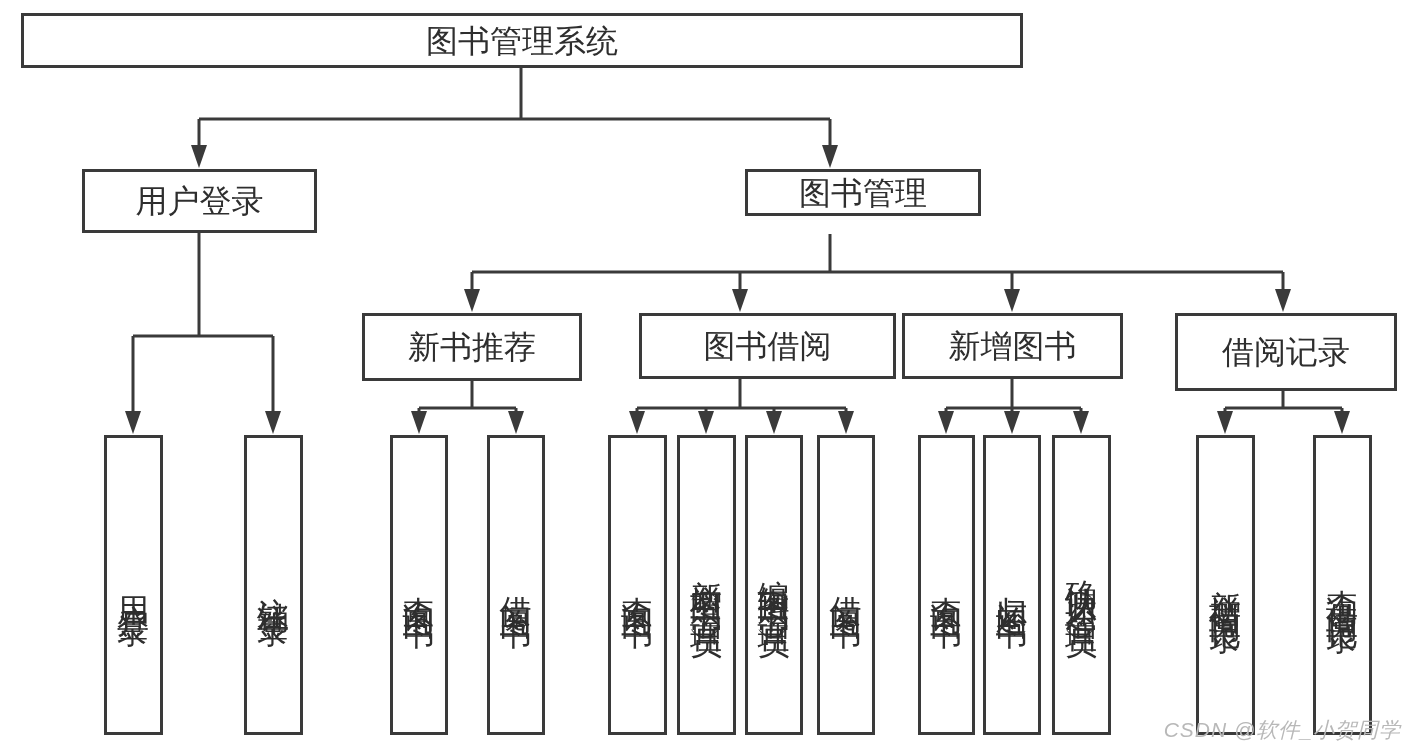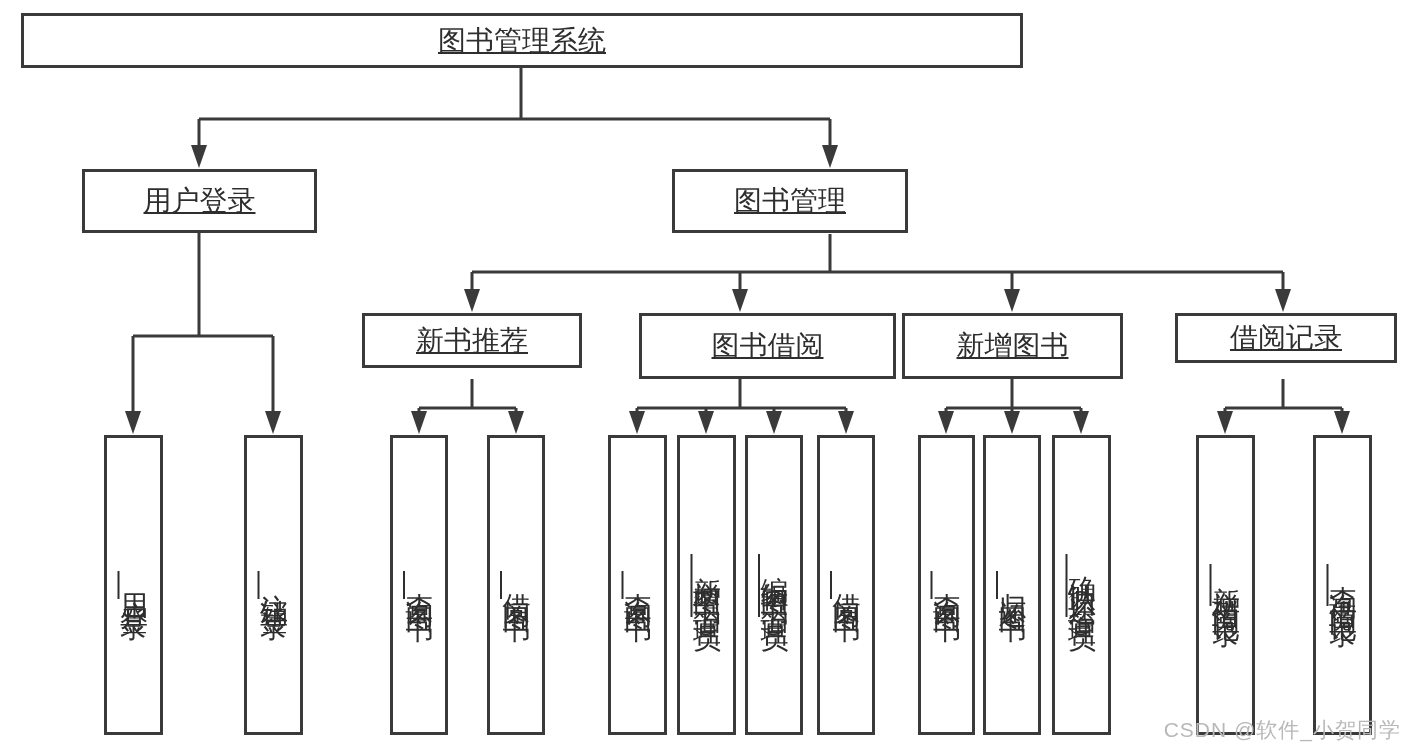--- a/index.html
+++ b/index.html
@@ -19,38 +19,38 @@
     pointer-events: none;
   }
   .node {
     position: absolute;
     border: 3px solid #3a3a3a;
     background: #ffffff;
     display: flex;
     align-items: center;
     justify-content: center;
     color: #2e2e2e;
-    font-size: 28px;
+    font-size: 32px;
     line-height: 1;
     white-space: nowrap;
-    text-decoration: underline;
   }
   .node.vnode span {
     writing-mode: vertical-rl;
     text-orientation: mixed;
     letter-spacing: 7px;
     white-space: normal;
   }
   .watermark {
     position: absolute;
     right: 4px;
     bottom: 3px;
     font-size: 21px;
     letter-spacing: 1px;
     color: #b8b8b8;
+    font-style: italic;
   }
 </style>
 </head>
 <body>
 
 <div class="canvas">
 
   <svg class="connectors" width="1405" height="747" viewBox="0 0 1405 747" xmlns="http://www.w3.org/2000/svg">
 
     <path fill="none" stroke="#3a3a3a" stroke-width="3" d="
@@ -113,34 +113,34 @@
     </g>
   </svg>
 
   <div class="node" style="left:21px;top:13px;width:1002px;height:55px">
     <span>图书管理系统</span>
   </div>
 
   <div class="node" style="left:82px;top:169px;width:235px;height:64px">
     <span>用户登录</span>
   </div>
-  <div class="node" style="left:672px;top:169px;width:236px;height:64px">
+  <div class="node" style="left:745px;top:169px;width:236px;height:47px">
     <span>图书管理</span>
   </div>
 
-  <div class="node" style="left:362px;top:313px;width:220px;height:55px">
+  <div class="node" style="left:362px;top:313px;width:220px;height:68px">
     <span>新书推荐</span>
   </div>
   <div class="node" style="left:639px;top:313px;width:257px;height:66px">
     <span>图书借阅</span>
   </div>
   <div class="node" style="left:902px;top:313px;width:221px;height:66px">
     <span>新增图书</span>
   </div>
-  <div class="node" style="left:1175px;top:313px;width:222px;height:50px">
+  <div class="node" style="left:1175px;top:313px;width:222px;height:78px">
     <span>借阅记录</span>
   </div>
 
   <div class="node vnode" style="left:104px;top:435px;width:59px;height:300px">
     <span>用户登录</span>
   </div>
   <div class="node vnode" style="left:244px;top:435px;width:59px;height:300px">
     <span>注销登录</span>
   </div>
 

